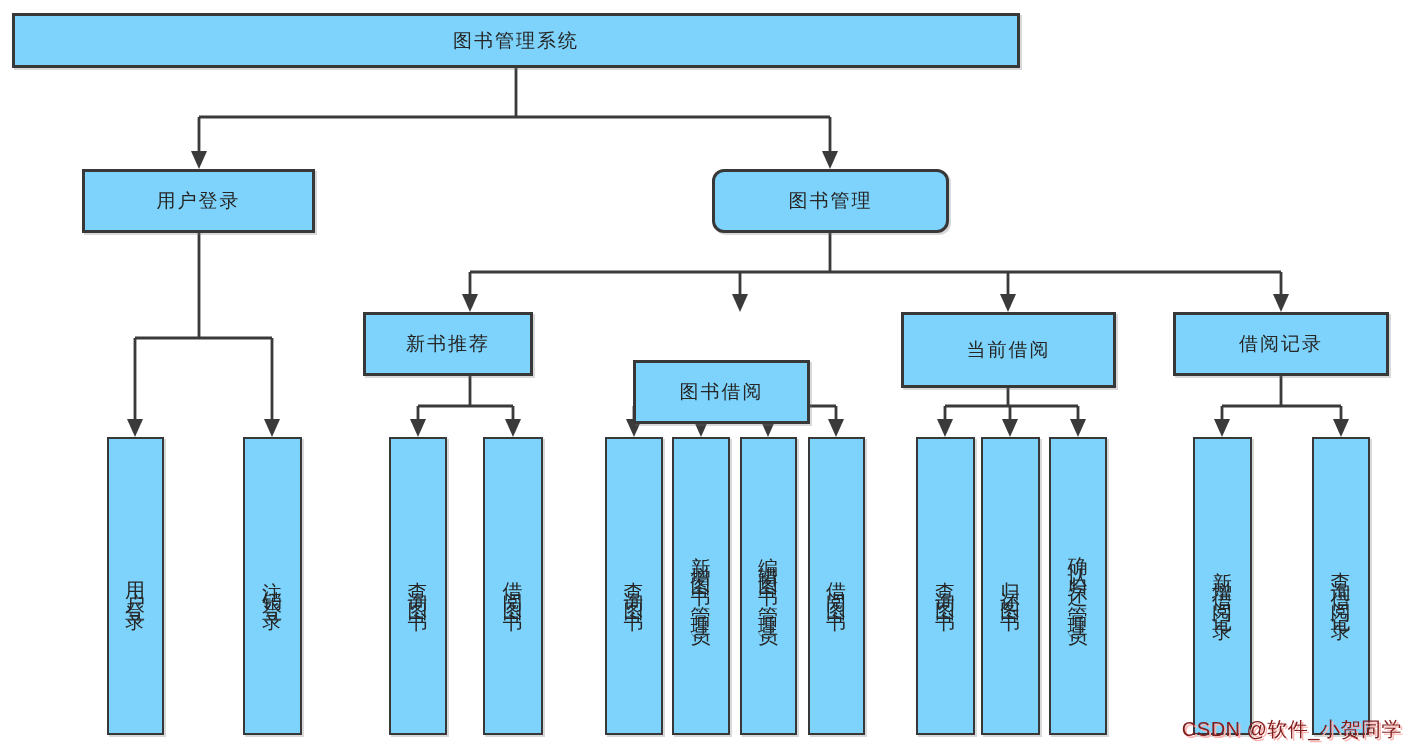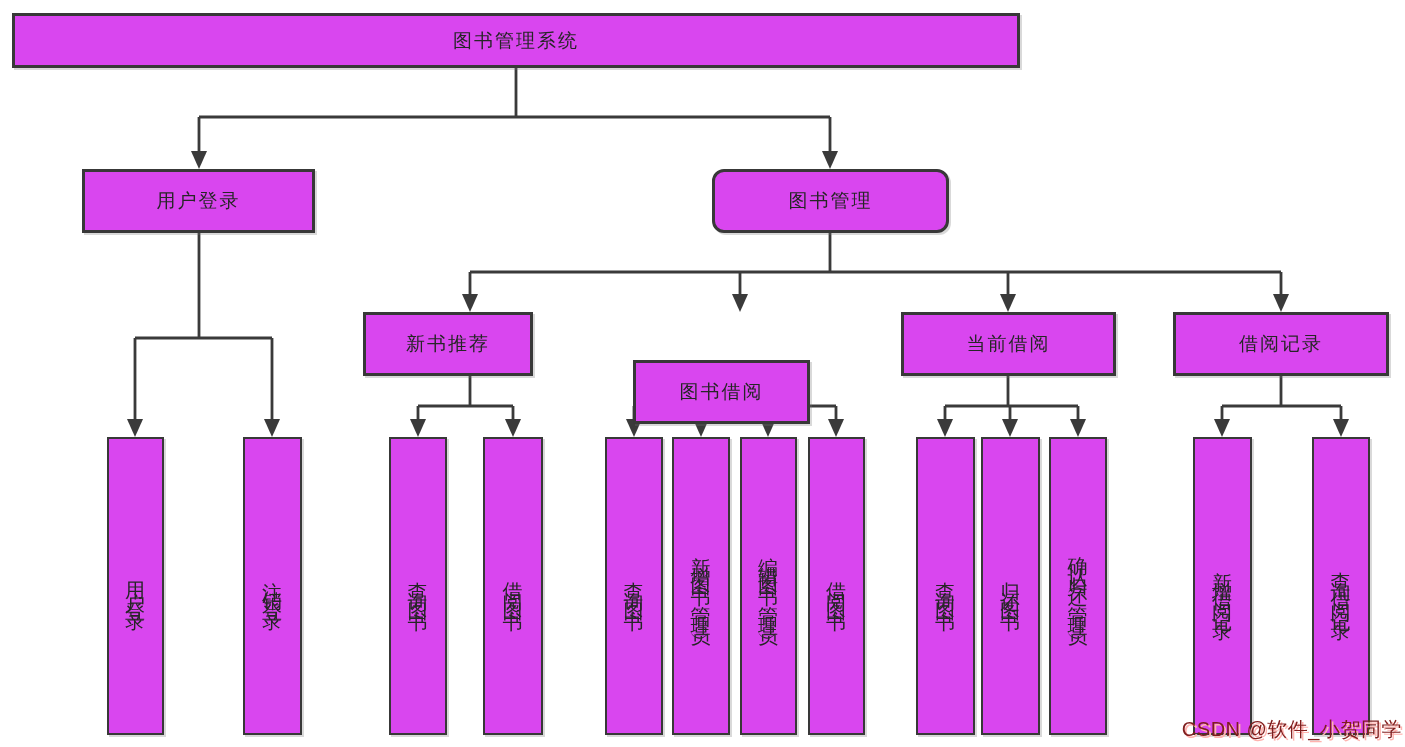--- a/index.html
+++ b/index.html
@@ -25,21 +25,21 @@
     stroke: #3a3a3a;
     stroke-width: 2.8;
     fill: none;
   }
   .connectors polygon {
     fill: #3a3a3a;
     stroke: none;
   }
   .node {
     position: absolute;
-    background: #d946ef;
+    background: #7dd3fc;
     border: 3px solid #383838;
     box-sizing: border-box;
     display: flex;
     align-items: center;
     justify-content: center;
     box-shadow: 2px 2px 0 rgba(120,120,120,0.28);
   }
   .hnode .label {
     font-size: 19px;
     letter-spacing: 2px;
@@ -128,21 +128,21 @@
   <div class="node hnode" style="left:712px; top:169px; width:237px; height:64px;border-radius:12px;">
     <span class="label">图书管理</span>
   </div>
 
   <div class="node hnode" style="left:363px; top:312px; width:170px; height:64px;">
     <span class="label">新书推荐</span>
   </div>
   <div class="node hnode" style="left:633px; top:312px; width:177px; height:64px;margin-top:48px;">
     <span class="label">图书借阅</span>
   </div>
-  <div class="node hnode" style="left:901px; top:312px; width:215px; height:64px;">
+  <div class="node hnode" style="left:901px; top:312px; width:215px; height:76px;">
     <span class="label">当前借阅</span>
   </div>
   <div class="node hnode" style="left:1173px; top:312px; width:216px; height:64px;text-align:center;">
     <span class="label">借阅记录</span>
   </div>
 
   <div class="node vnode" style="left:107px; width:57px;">
     <span class="vlabel">用户登录</span>
   </div>
   <div class="node vnode" style="left:243px; width:59px;">

